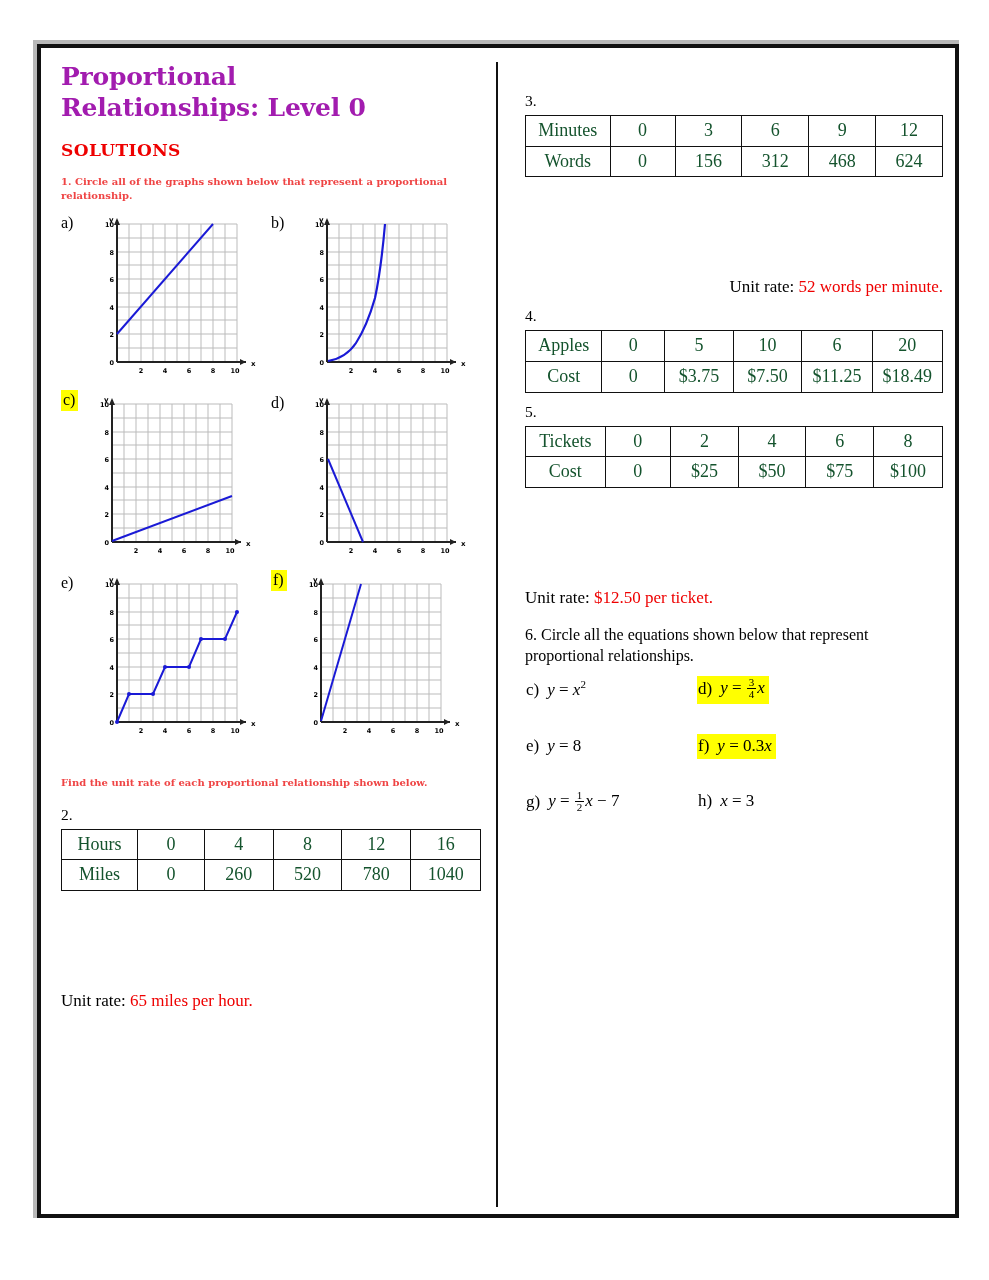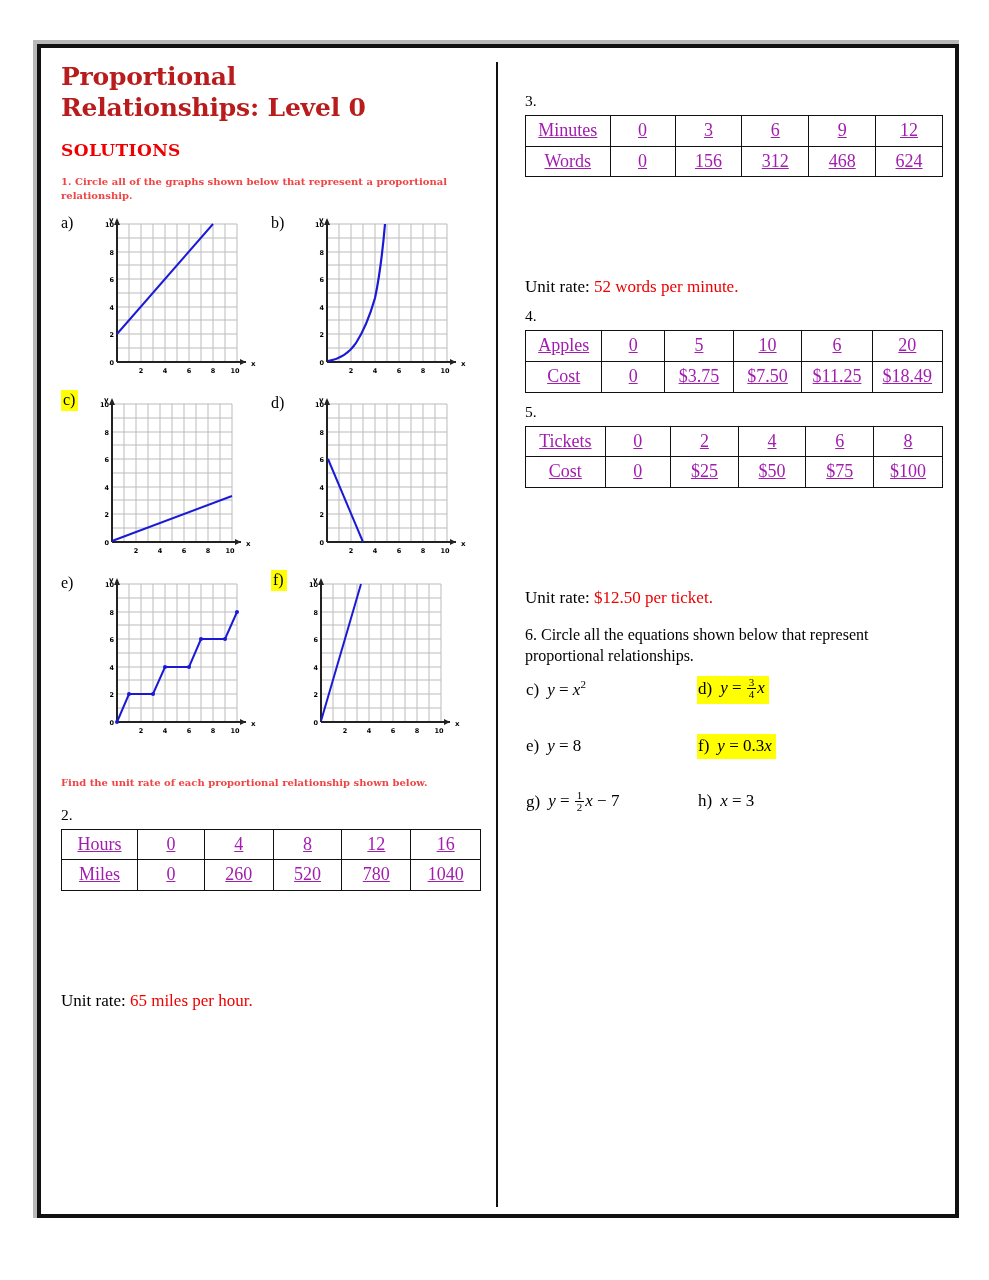--- a/index.html
+++ b/index.html
@@ -54,21 +54,21 @@
     width: 418px;
   }
 
   
   .title {
     font-family: "DejaVu Serif", serif;
     font-weight: bold;
     font-size: 25px;
     line-height: 1.22;
     letter-spacing: -0.2px;
-    color: #b91c1c;
+    color: #a21caf;
     margin: 0 0 0 0;
   }
   .solutions {
     font-family: "DejaVu Serif", serif;
     font-weight: bold;
     font-size: 17px;
     color: #ee0000;
     letter-spacing: 0.4px;
     margin: 17px 0 0 0;
   }
@@ -119,23 +119,22 @@
   table.data {
     border-collapse: collapse;
     table-layout: fixed;
     margin-top: 5px;
   }
   table.data td {
     border: 1.5px solid #111111;
     text-align: center;
     font-size: 18px;
     padding: 4px 2px 5px 2px;
-    color: #a21caf;
+    color: #14532d;
     line-height: 1.15;
-    text-decoration: underline;
   }
   table.data td.hdr { width: 78px; }
   table.data td.val { width: 68px; }
 
   #q2-table td.hdr { width: 74px; }
   #q2-table td.val { width: 68px; }
   #q3-table td.hdr { width: 82px; }
   #q3-table td.val { width: 66px; }
   #q4-table td.hdr { width: 76px; }
   #q4-table td.val { width: 69px; }
@@ -563,21 +562,21 @@
           <td class="hdr">Words</td>
           <td class="val">0</td>
           <td class="val">156</td>
           <td class="val">312</td>
           <td class="val">468</td>
           <td class="val">624</td>
         </tr>
       </tbody>
         </table>
 
-      <div class="unitrate" style="margin-top:100px;">
+      <div class="unitrate" style="margin-top:100px;text-align:right;">
         <span>Unit rate: </span><span class="ans">52 words per minute.</span>
       </div>
 
       <div class="q-num" style="margin-top:10px;">4.</div>
       <table class="data" id="q4-table">
         <tbody>
             <tr>
           <td class="hdr">Apples</td>
           <td class="val">0</td>
           <td class="val">5</td>

